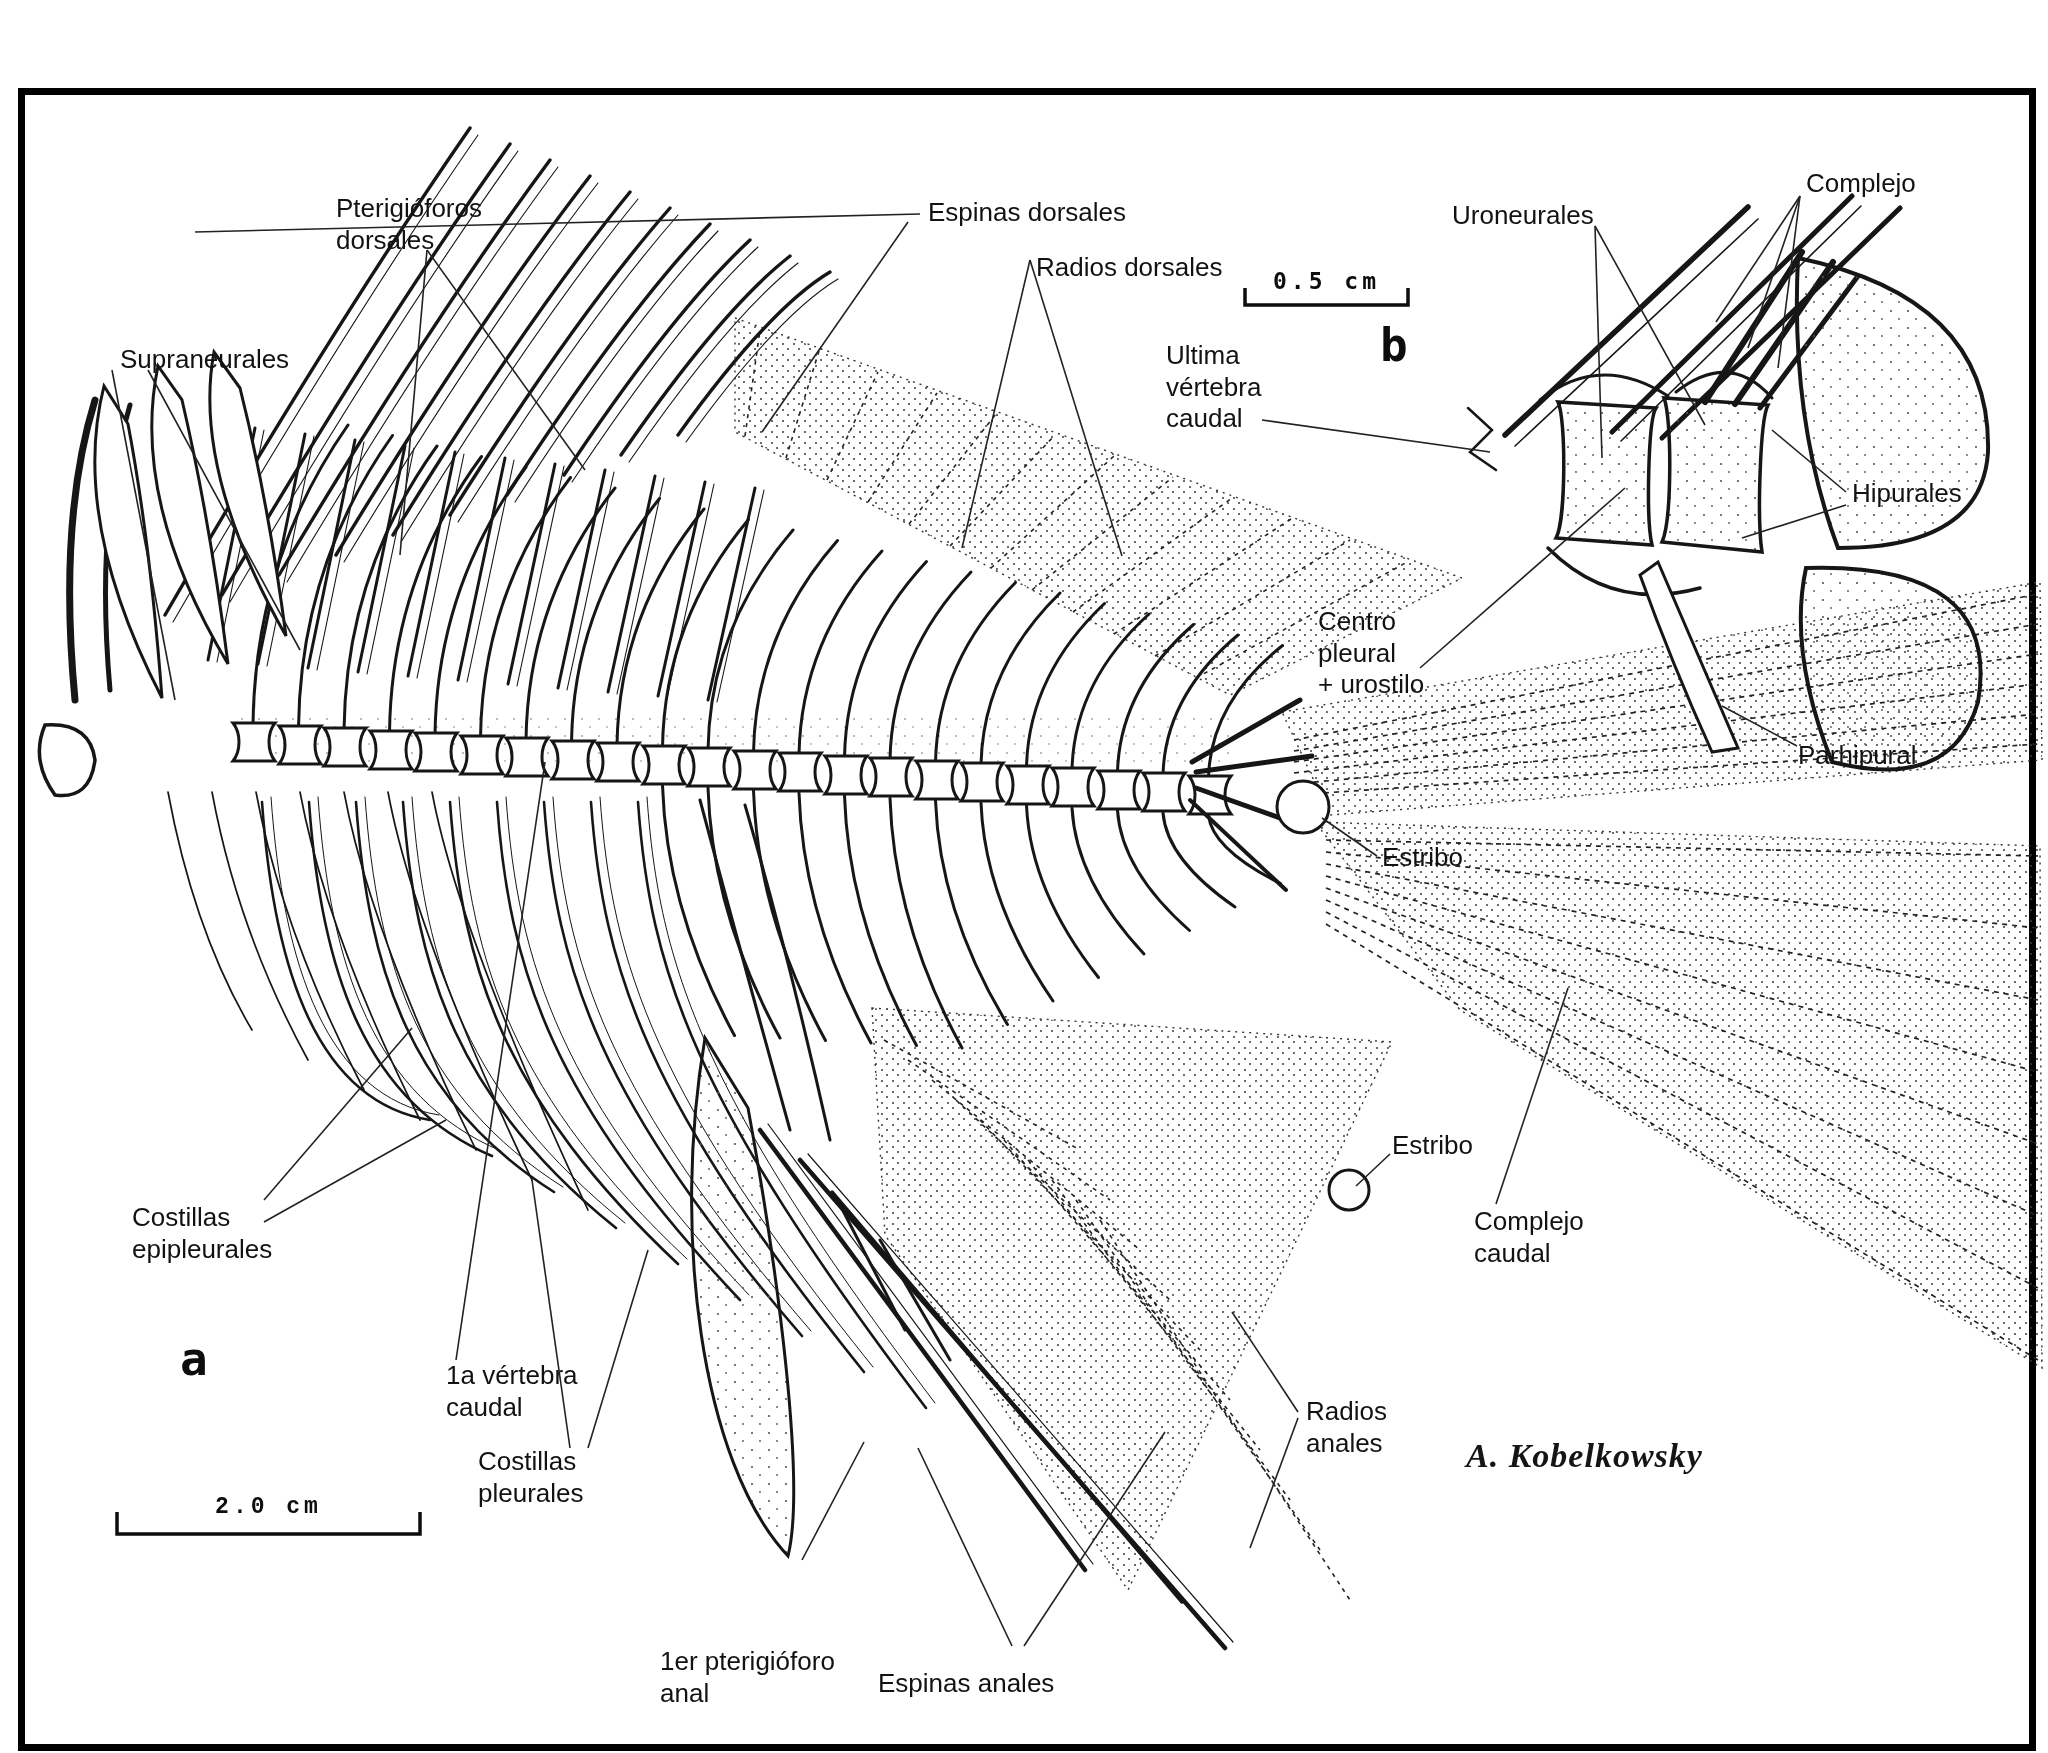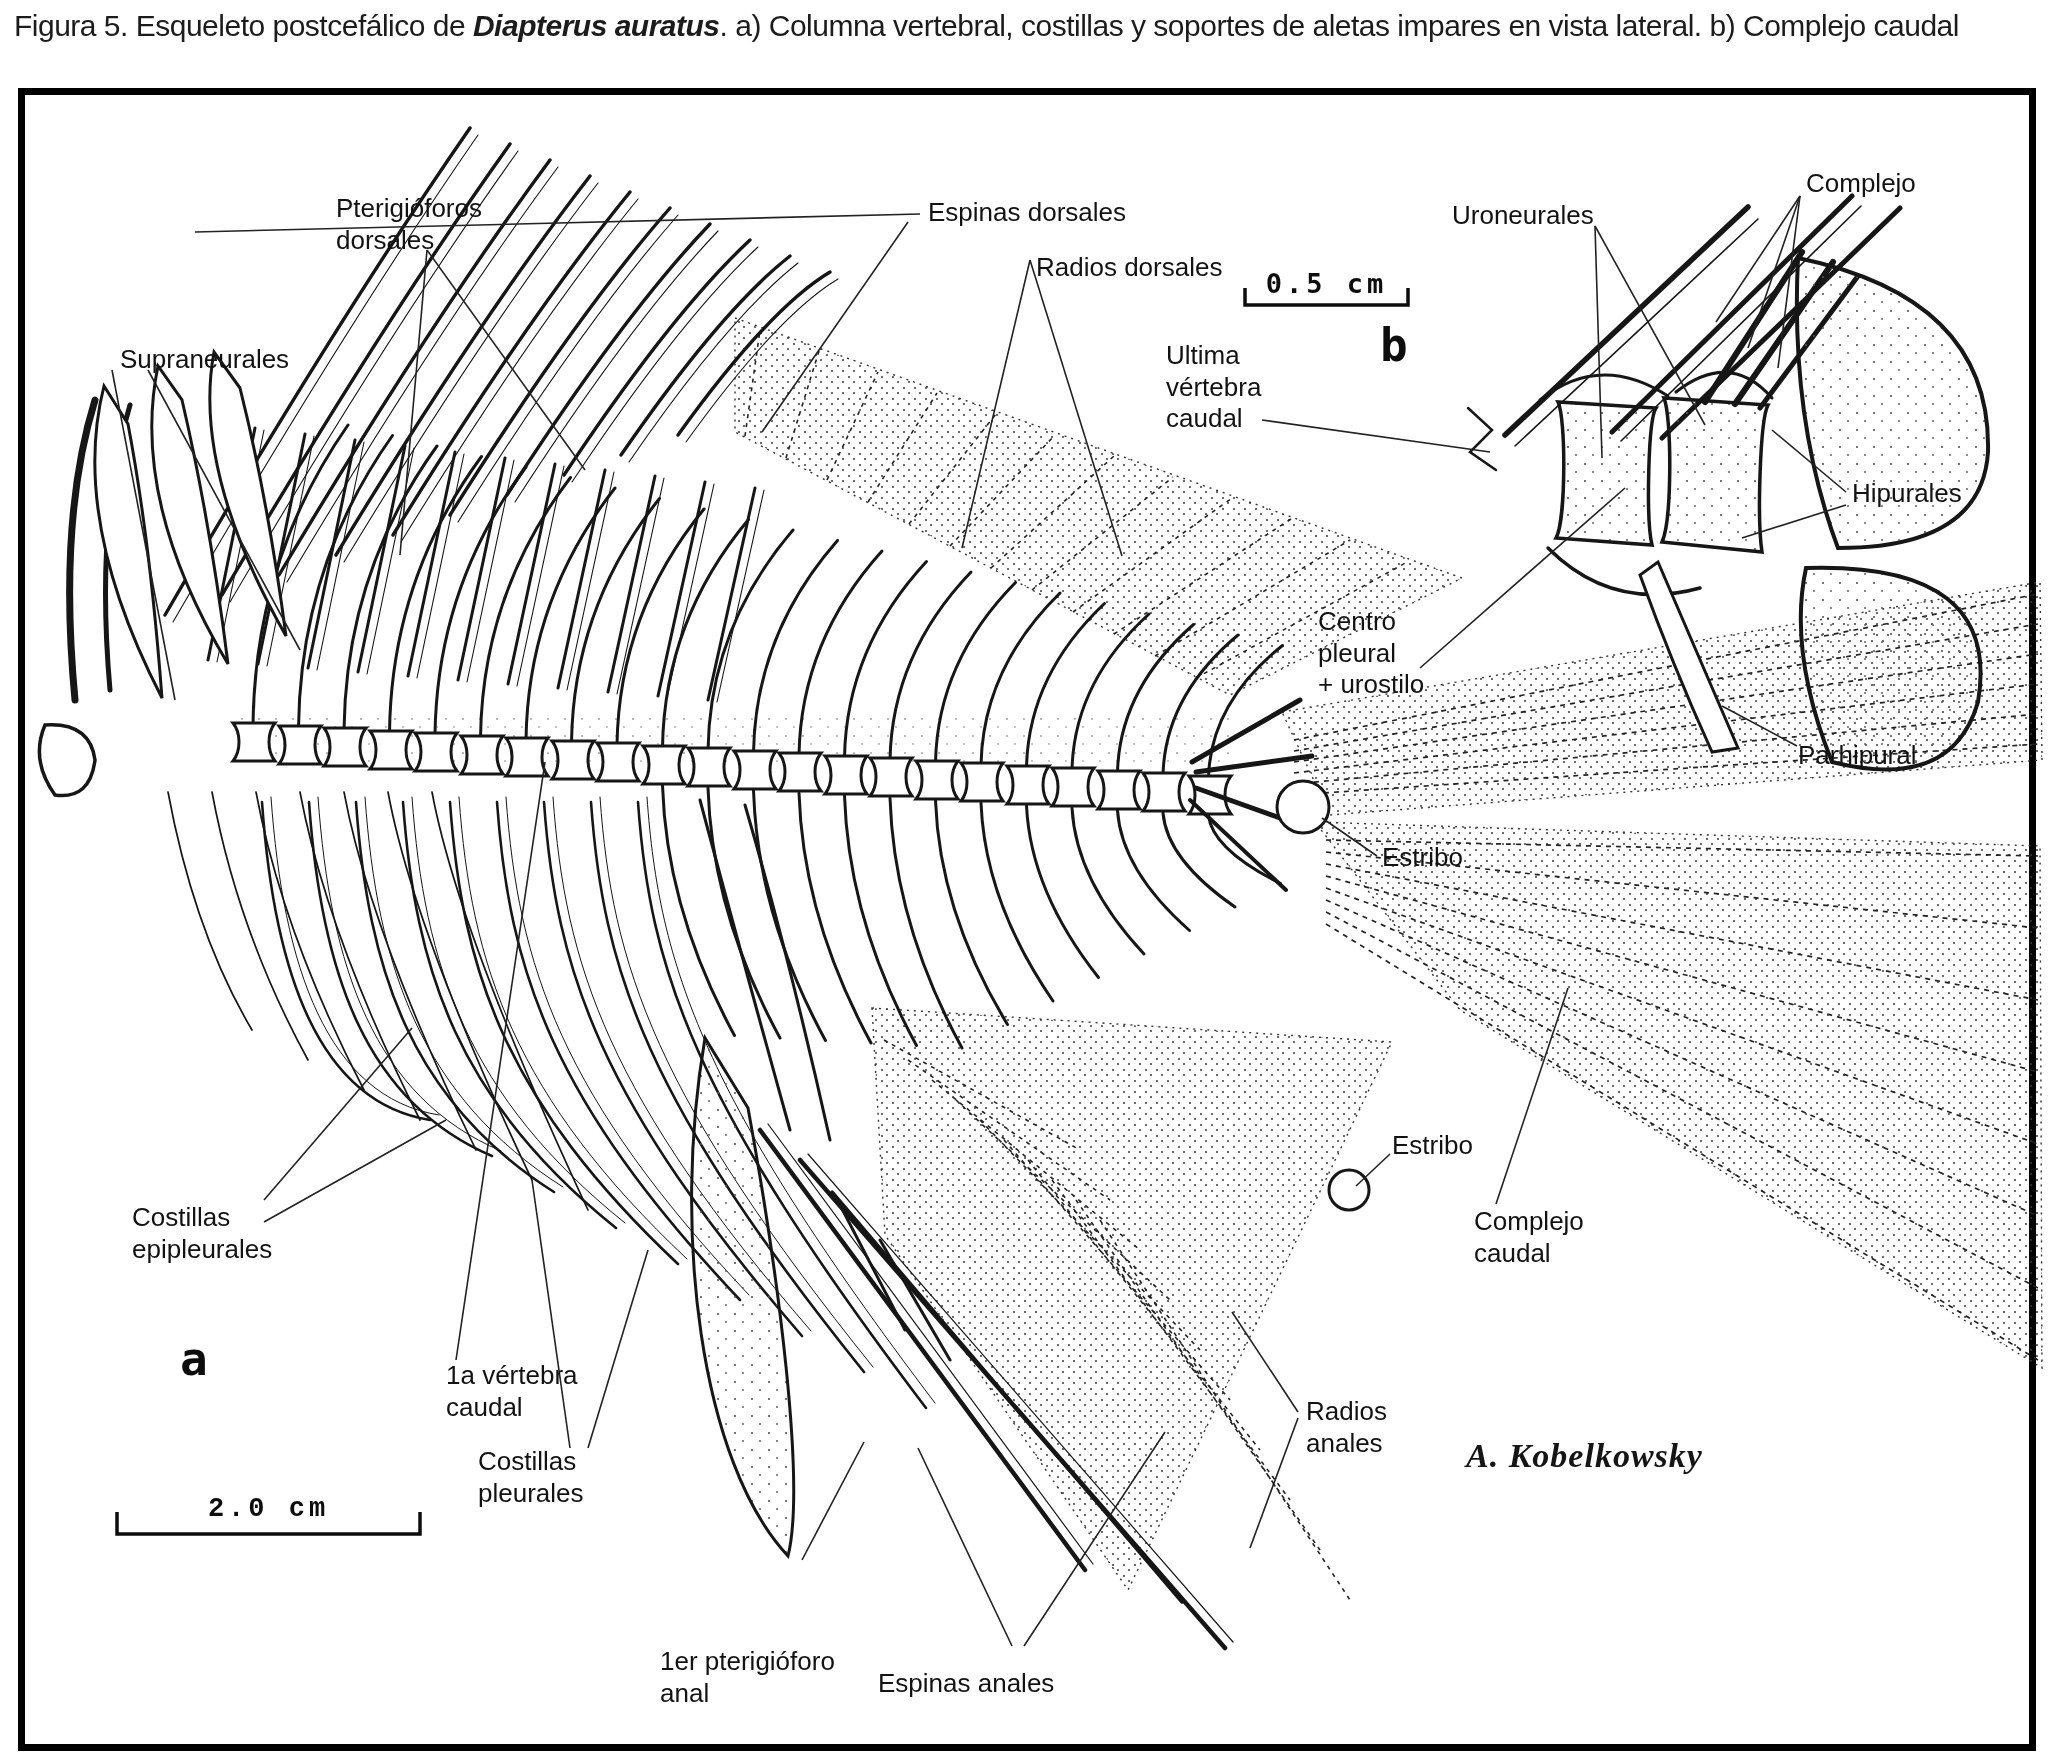--- a/index.html
+++ b/index.html
@@ -9,34 +9,31 @@
            font-size:30px;line-height:1.35;color:#1c1c1c;letter-spacing:-0.5px;}
   #caption .species{font-weight:bold;font-style:italic;}
   #frame{position:absolute;left:18px;top:88px;width:2004px;height:1649px;
          border:7px solid #000;background:#fff;}
   #art{position:absolute;left:0;top:0;width:2048px;height:1753px;}
   .lbl{position:absolute;font-size:26px;line-height:1.22;color:#121212;
        white-space:pre-line;z-index:5;}
   .panel-letter{position:absolute;font-family:"DejaVu Sans Mono",monospace;
        font-weight:bold;font-size:46px;color:#0d0d0d;z-index:5;}
   .scale-text{position:absolute;font-family:"DejaVu Sans Mono",monospace;
-       font-size:27px;font-weight:bold;letter-spacing:4px;color:#0d0d0d;
+       font-size:23px;font-weight:bold;letter-spacing:4px;color:#0d0d0d;
        text-align:center;z-index:5;}
   #credit{position:absolute;left:1466px;top:1437px;z-index:5;
        font-family:Liberation Serif, serif;font-weight:bold;font-style:italic;
        font-size:34px;letter-spacing:1px;color:#151515;}
 </style>
 </head>
 <body>
 
 <div id="page">
 
-  <div id="caption">
-    <span>Figura 5. Esqueleto postcefálico de </span><span class="species">Diapterus auratus</span><span>. a) Columna vertebral, costillas y soportes de aletas impares en vista lateral. b) Complejo caudal</span>
-  </div>
 
   <div id="frame"></div>
 
   <svg id="art" viewBox="0 0 2048 1753" xmlns="http://www.w3.org/2000/svg">
     <defs>
       <pattern id="stip" width="11" height="11" patternUnits="userSpaceOnUse">
         <circle cx="2" cy="3" r="1" fill="#3a3a3a"></circle>
           <circle cx="7" cy="8" r="1" fill="#3a3a3a"></circle>
       </pattern>
       <pattern id="stipL" width="17" height="17" patternUnits="userSpaceOnUse">

